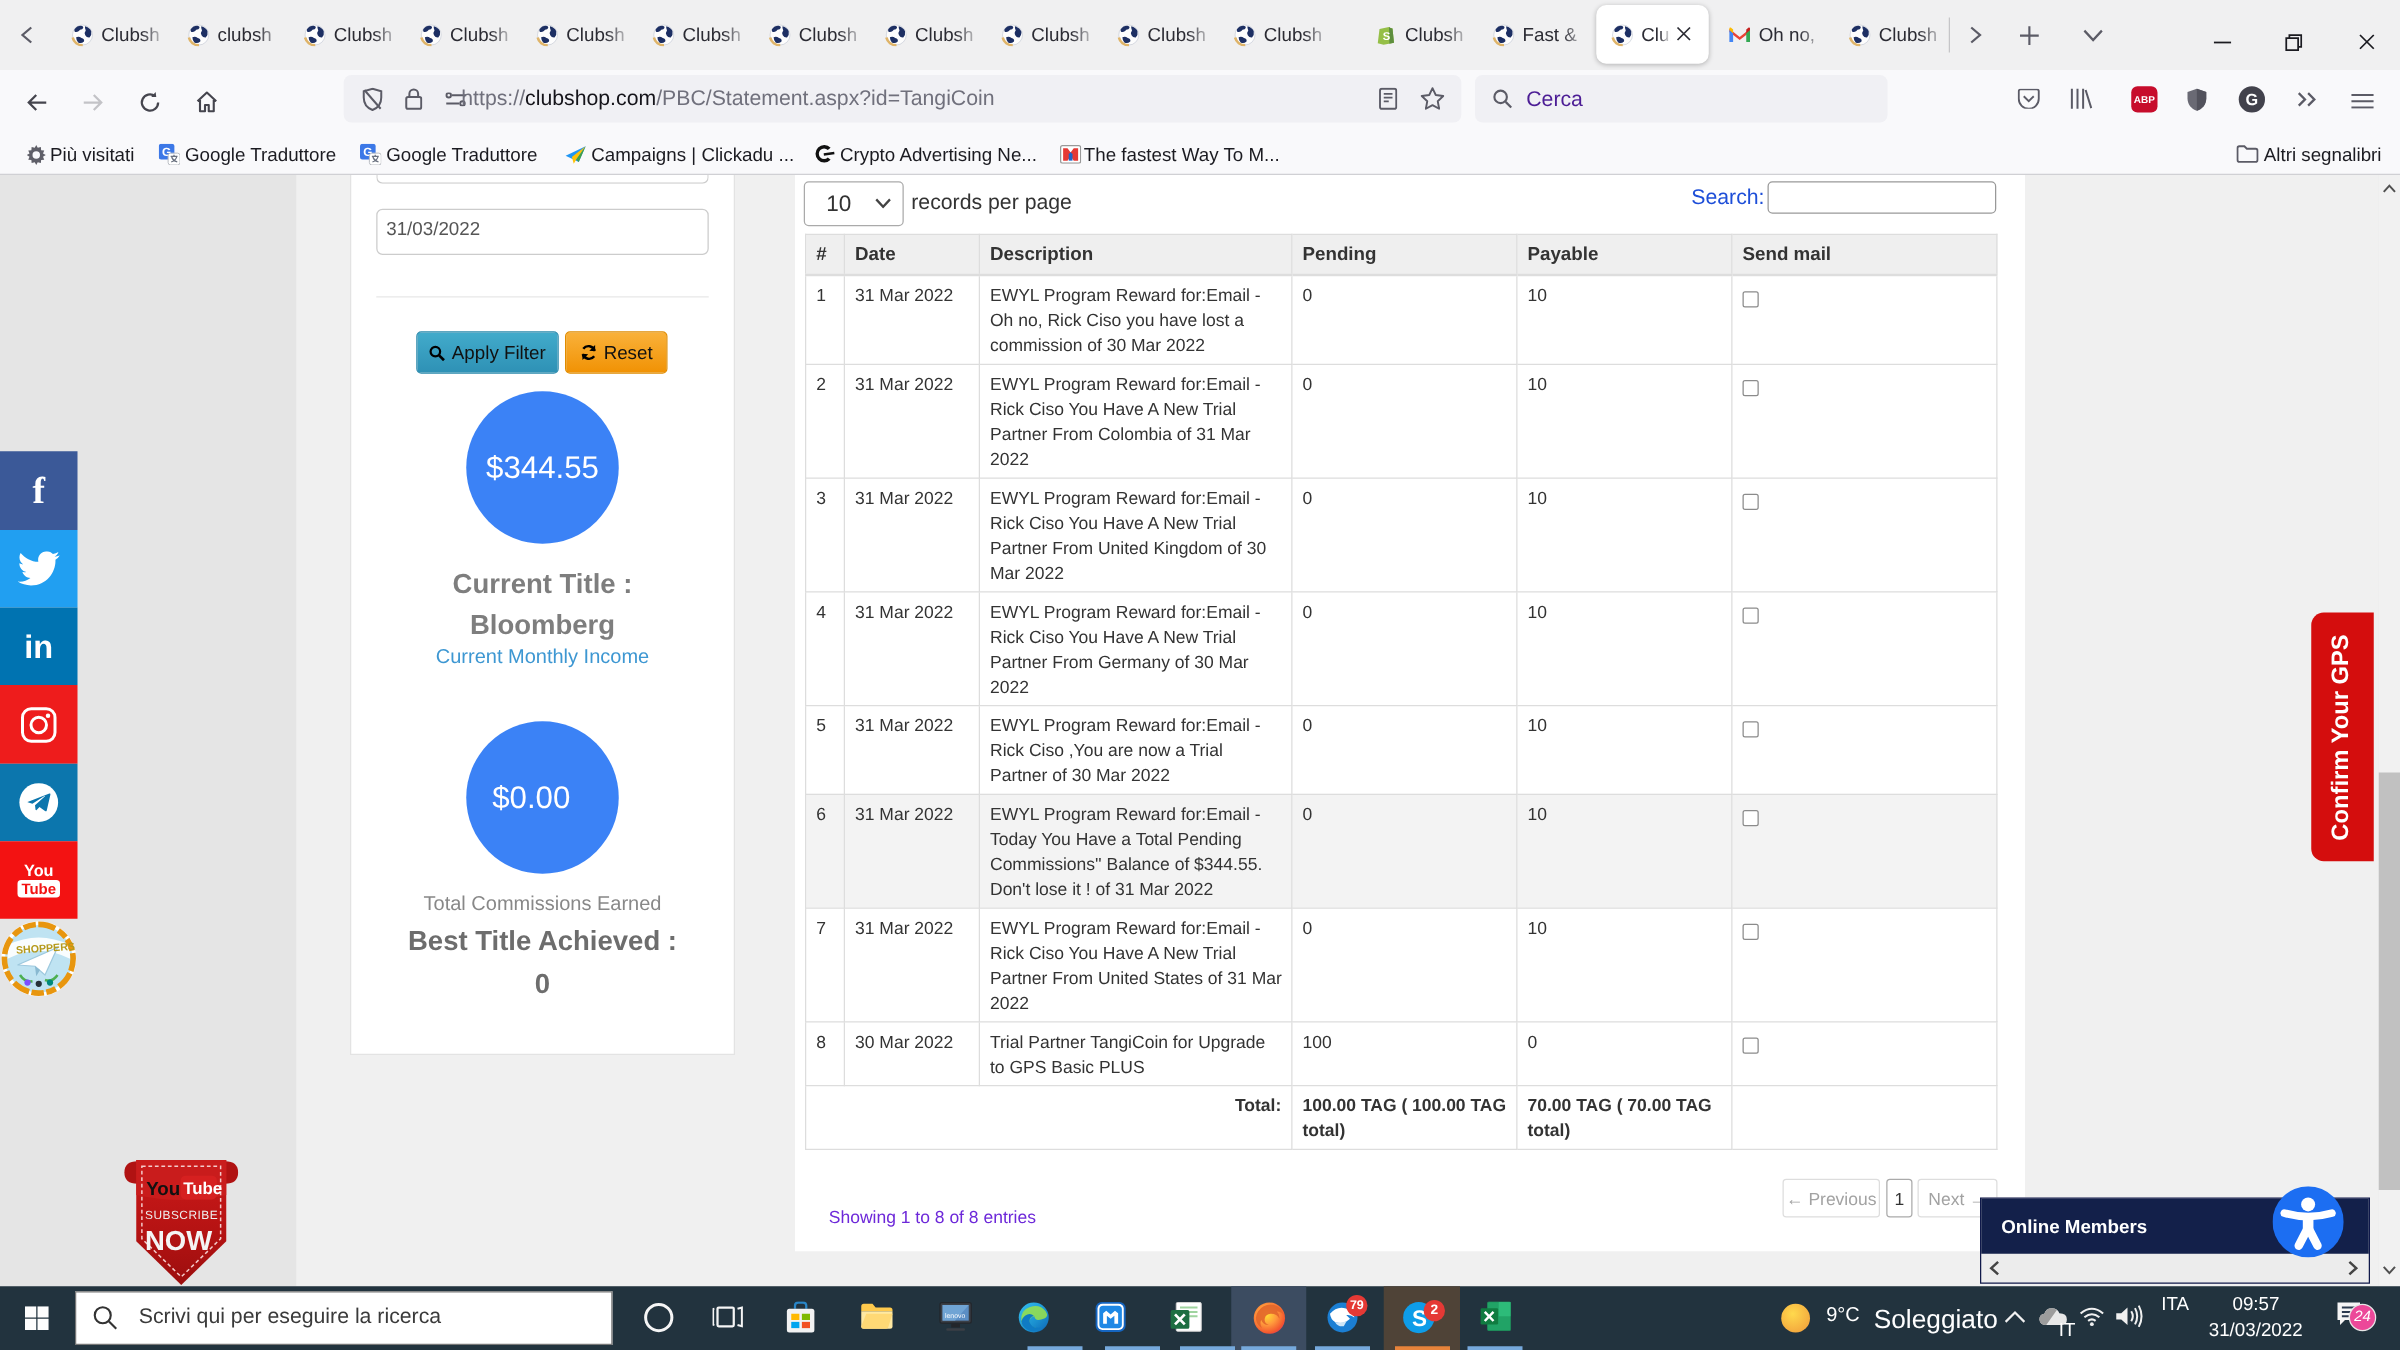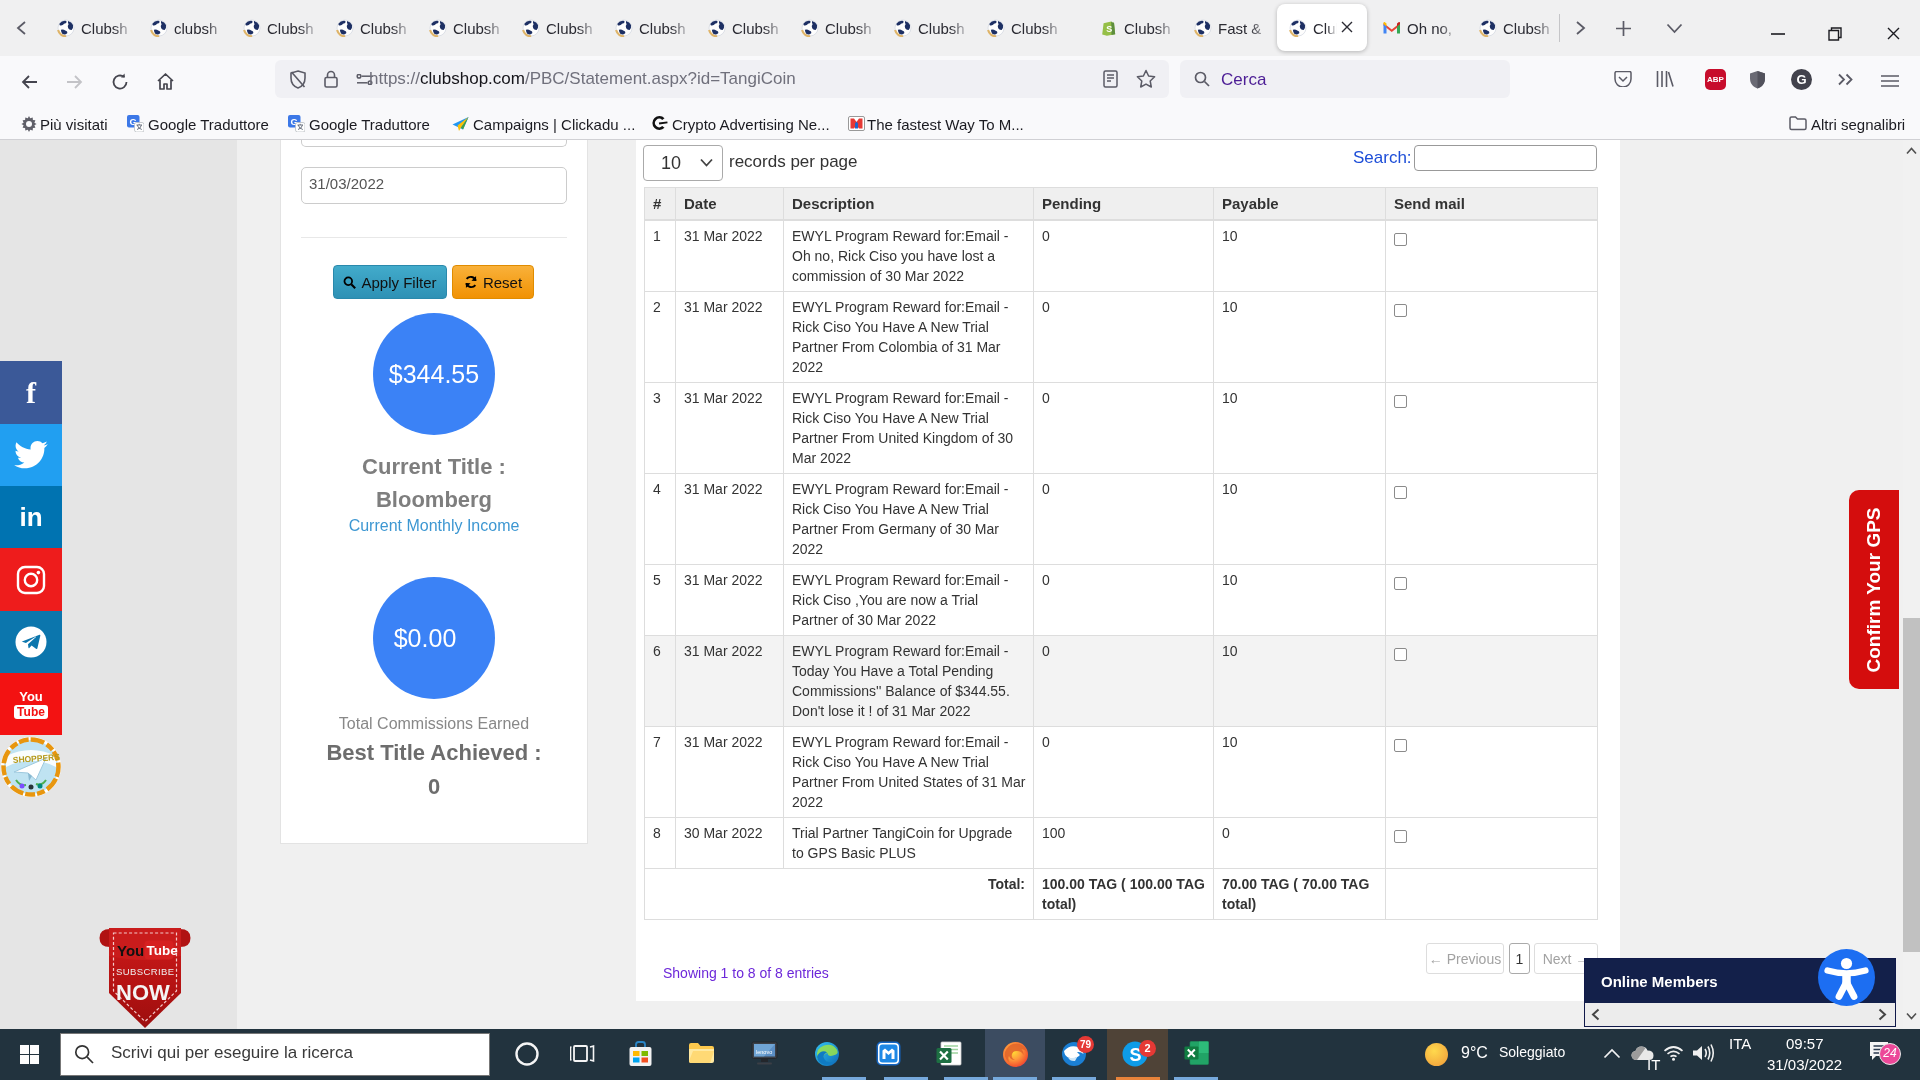--- a/index.html
+++ b/index.html
@@ -624,21 +624,21 @@
 <svg class="tk" style="left:1424px;top:1042px;" width="25" height="25" viewBox="0 0 25 25">
       <defs>
         <radialGradient id="sg" cx="0.4" cy="0.35" r="0.75">
           <stop offset="0" stop-color="#ffd94d"></stop>
           <stop offset="1" stop-color="#f2a33c"></stop>
         </radialGradient>
       </defs>
       <circle cx="12.5" cy="12.5" r="11.5" fill="url(#sg)"></circle>
     </svg>
 <div class="tray" style="left:1461px;top:1044px;font-size:16px;">9°C</div>
-<div class="tray" style="left:1499px;top:1044px;font-size:14px;">Soleggiato</div>
+<div class="tray" style="left:1499px;top:1044px;font-size:21px;">Soleggiato</div>
 <svg class="tk" style="left:1603px;top:1048px;" width="18" height="11" viewBox="0 0 18 11">
       <path d="M1.5 9.5 L9 2 L16.5 9.5" stroke="#f2f2f2" stroke-width="1.7" fill="none"></path>
     </svg>
 <svg class="tk" style="left:1630px;top:1044px;" width="25" height="17" viewBox="0 0 25 17">
       <path d="M7 16 Q2 16 1.5 11.5 Q1.5 7.5 5.5 7 Q6.5 2.5 11.5 2.5 Q16 2.5 17.5 6.5 Q23.5 6.5 23.5 11.5 Q23.5 16 19 16 Z" fill="#e8e8e8"></path>
       <path d="M7 16 Q2 16 1.5 11.5 Q1.5 7.5 5.5 7 Q6.5 2.5 11.5 2.5 Q14 2.5 15.5 4 L7 16 Z" fill="#9c9c9c"></path>
     </svg>
 <svg class="tk" style="left:1663px;top:1044px;" width="21" height="17" viewBox="0 0 21 17">
       <path d="M10.5 16 L1 6.5 Q10.5 -1.5 20 6.5 Z" fill="none"></path>
       <path d="M10.5 15.5 L2.5 7.5 Q10.5 1 18.5 7.5 Z" fill="none" stroke="none"></path>

